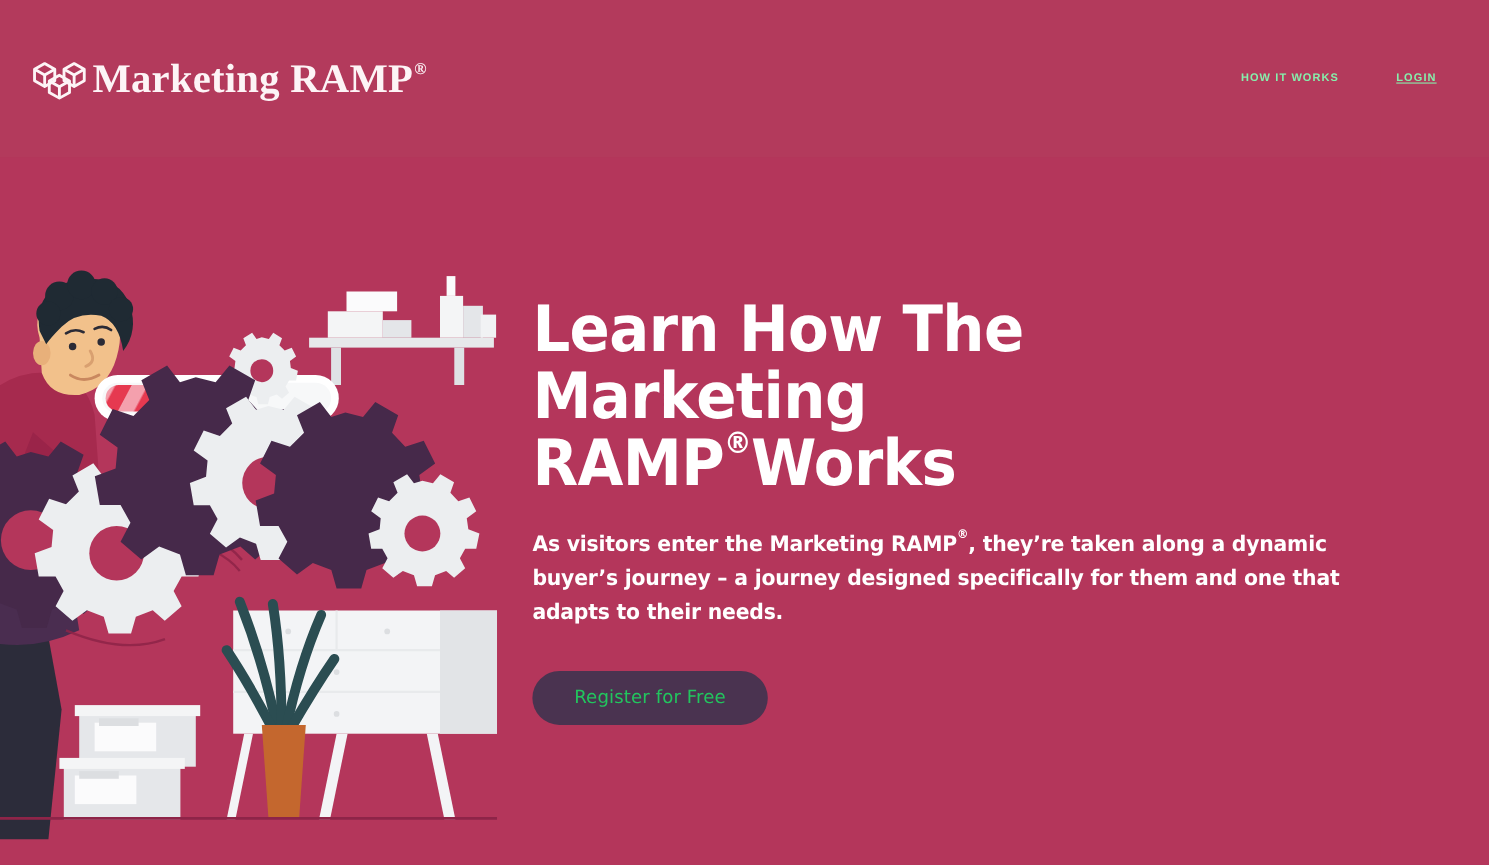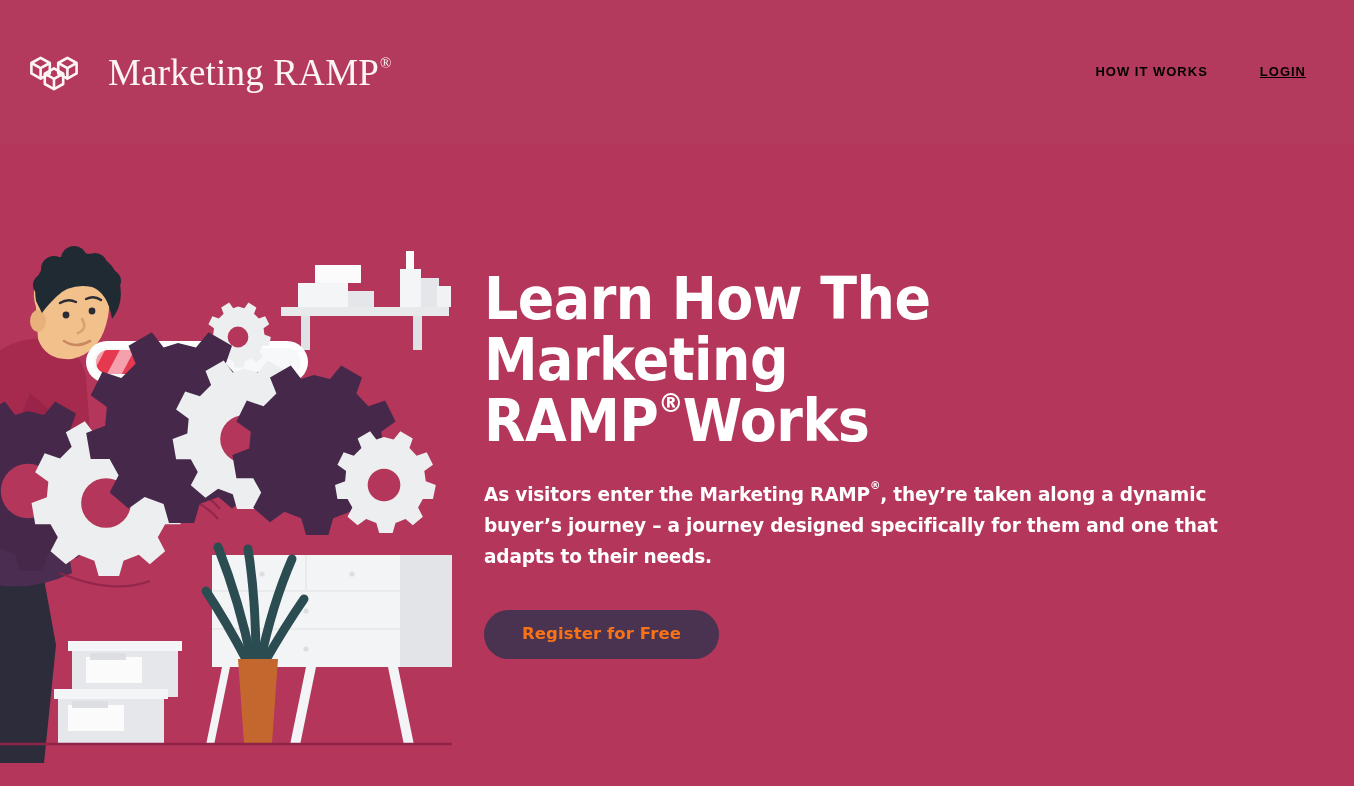--- a/index.html
+++ b/index.html
@@ -27,23 +27,24 @@
     display: flex;
     align-items: center;
     justify-content: space-between;
     padding: 0 28px 0 28px;
     z-index: 20;
   }
 
   .brand {
     display: flex;
     align-items: center;
-    gap: 28px;
+    gap: 4px;
     text-decoration: none;
     margin-top: 2px;
+    font-weight: bold;
   }
 
   .brand-mark { width: 52px; height: 48px; display: block; flex: none; }
 
   .brand-text {
     font-family: "Liberation Serif", serif;
     font-size: 37px;
     color: #fdf4f6;
     letter-spacing: 0.2px;
     line-height: 1;
@@ -60,23 +61,23 @@
   }
 
   .main-nav {
     display: flex;
     align-items: center;
     gap: 0;
     margin-right: 8px;
   }
 
   .nav-link {
-    color: #000000;
+    color: #86efac;
     text-decoration: none;
-    font-size: 13px;
+    font-size: 10px;
     font-weight: bold;
     letter-spacing: 1.0px;
     padding: 10px 26px;
     white-space: nowrap;
   }
   .nav-link:last-child { padding-right: 12px; text-decoration: underline; }
 
   
   .hero {
     position: absolute;
@@ -140,26 +141,26 @@
     vertical-align: super;
     line-height: 0;
     position: relative;
     top: -5px;
   }
 
   .cta-button {
     display: inline-block;
     margin-top: 38px;
     background: #4a3350;
-    color: #f97316;
+    color: #22c55e;
     border: none;
     border-radius: 999px;
     padding: 15px 38px 16px 38px;
     font-family: "DejaVu Sans", sans-serif;
-    font-weight: bold;
+    font-weight: normal;
     font-size: 16.5px;
     letter-spacing: 0.1px;
     cursor: pointer;
     line-height: 1.1;
   }
 </style>
 </head>
 <body>
 
 <header class="site-header">

